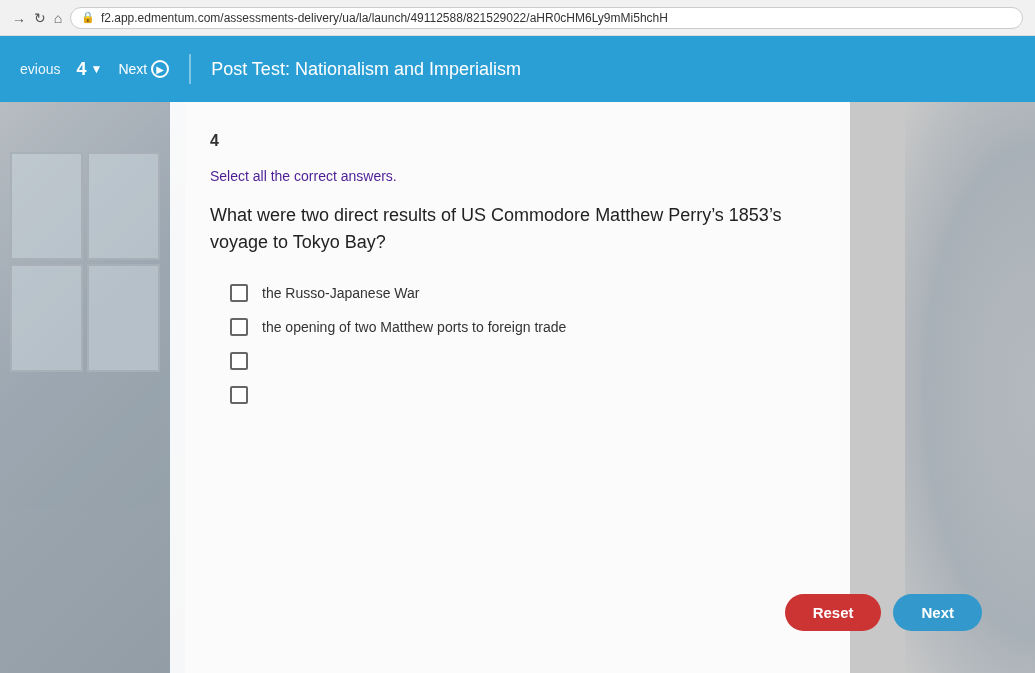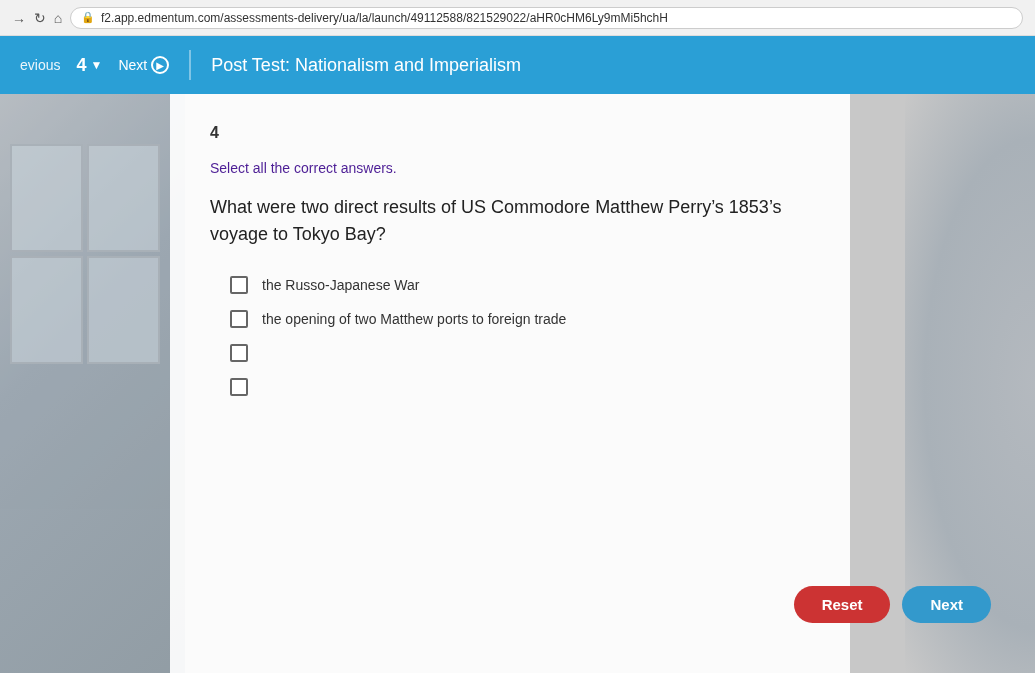--- a/index.html
+++ b/index.html
@@ -49,21 +49,21 @@
       align-items: center;
       gap: 6px;
     }
     .lock-icon {
       color: #555;
       font-size: 11px;
     }
 
     
     .app-header {
-      height: 58px;
+      height: 66px;
       background: #2a9fd6;
       display: flex;
       align-items: center;
       padding: 0 20px;
       gap: 16px;
     }
     .nav-previous {
       color: white;
       font-size: 14px;
       cursor: pointer;
@@ -312,18 +312,18 @@
       </label>
       <label class="answer-option">
         <input type="checkbox" class="answer-checkbox" style="">
       </label>
       <label class="answer-option">
         <input type="checkbox" class="answer-checkbox" style="">
       </label>
     </div>
   </div>
 
-  <div class="button-row" style="position:absolute; bottom:30px; right:4px; left:0; z-index:20;">
+  <div class="button-row" style="position:absolute; bottom:30px; right:13px; left:0; z-index:20;">
     <button class="btn-reset">Reset</button>
     <button class="btn-next">Next</button>
   </div>
 
 </div>
 
 </body></html>

